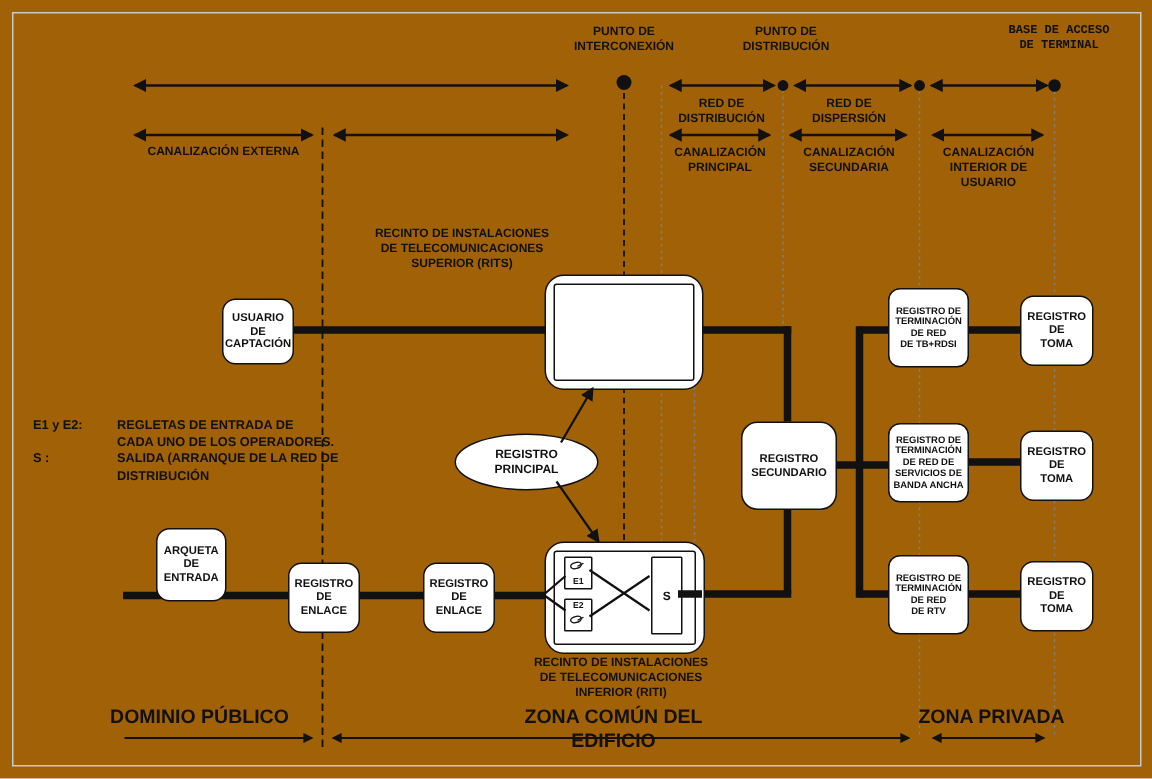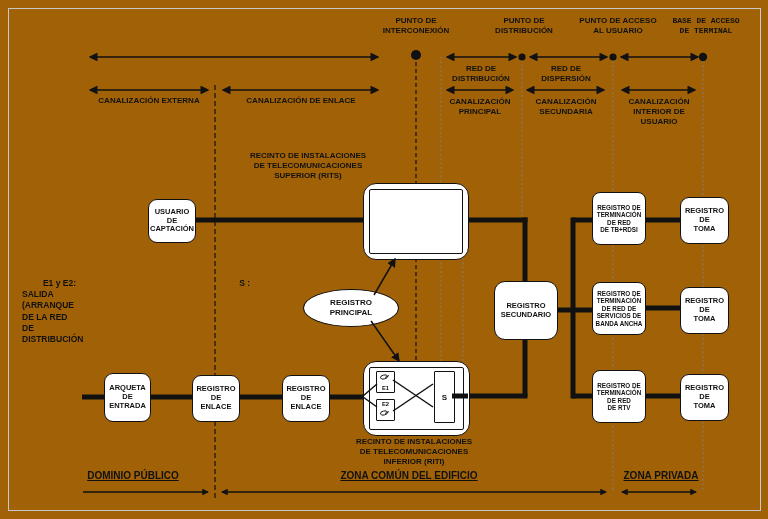--- a/index.html
+++ b/index.html
@@ -5,37 +5,37 @@
   html,body{margin:0;padding:0;background:#fff;}
   #stage{position:relative;width:768px;height:519px;background:#a16207;overflow:hidden;
          font-family:"Liberation Sans",sans-serif;color:#111;padding-left:23px;}
   #frame{position:absolute;left:8px;top:8px;width:751px;height:501px;border:1px solid #c8c8c8;}
   svg.layer{position:absolute;left:0;top:0;width:768px;height:519px;pointer-events:none;}
   #svg-bottom{z-index:1;}
   #svg-top{z-index:6;}
   .lbl{position:absolute;z-index:3;font-weight:bold;text-align:center;white-space:pre-line;
        line-height:1.25;color:#111;}
   .f8{font-size:8px;}
-  .f85{font-size:10px;text-decoration:underline;}
+  .f85{font-size:13px;}
   .node{position:absolute;z-index:4;background:#fff;border:1.5px solid #111;border-radius:9px;
         display:flex;align-items:center;justify-content:center;text-align:center;
         font-weight:bold;white-space:pre-line;line-height:1.18;font-size:7.5px;color:#111;}
   .node.small{font-size:6.3px;border-radius:8px;}
   .recinto{position:absolute;z-index:4;background:#fff;border:1.8px solid #111;border-radius:13px;}
   .recinto .inner{position:absolute;left:5px;top:5px;right:5px;bottom:5px;border:1.4px solid #111;
                   border-radius:2px;background:#fff;}
   .mini{position:absolute;z-index:5;background:#fff;border:1.2px solid #111;border-radius:1px;
         font-weight:bold;font-size:5.8px;text-align:center;color:#111;}
   .ellipse{position:absolute;z-index:4;background:#fff;border:1.4px solid #111;border-radius:50%;
            display:flex;align-items:center;justify-content:center;text-align:center;
            font-weight:bold;font-size:8px;line-height:1.25;white-space:pre-line;color:#111;}
   #legend{position:absolute;left:22px;top:278px;z-index:3;display:grid;
           grid-template-columns:54px 172px;column-gap:2px;font-size:8.5px;font-weight:bold;
           line-height:1.32;color:#111;}
-  #legend .term{text-align:right;white-space:pre-line;}
+  #legend .term{white-space:pre-line;}
   #legend .txt{text-align:left;white-space:pre-line;}
 </style>
 </head>
 <body>
 
 <div id="stage">
   <div id="frame"></div>
 
   <svg id="svg-bottom" class="layer" viewBox="0 0 768 519" xmlns="http://www.w3.org/2000/svg">
     <defs>
@@ -89,32 +89,29 @@
       <path d="M573,220 H592 M644,220 H680"></path>
       <path d="M556,310 H592 M644,308 H680"></path>
       <path d="M573,396 H592 M644,396 H680"></path>
     </g>
   </svg>
 
   <div class="lbl f8" style="left:366px;top:16px;width:100px;">PUNTO DE
 INTERCONEXIÓN</div>
   <div class="lbl f8" style="left:474px;top:16px;width:100px;">PUNTO DE
 DISTRIBUCIÓN</div>
-  <div class="lbl f8" style="left:563px;top:16px;width:110px;">PUNTO DE ACCESO
-AL USUARIO</div>
   <div class="lbl f8" style="left:651px;top:16px;width:110px;font-family:Liberation Mono, monospace;">BASE DE ACCESO
 DE TERMINAL</div>
 
   <div class="lbl f8" style="left:431px;top:64px;width:100px;">RED DE
 DISTRIBUCIÓN</div>
   <div class="lbl f8" style="left:516px;top:64px;width:100px;">RED DE
 DISPERSIÓN</div>
 
   <div class="lbl f8" style="left:79px;top:96px;width:140px;text-align:center;">CANALIZACIÓN EXTERNA</div>
-  <div class="lbl f8" style="left:221px;top:96px;width:160px;">CANALIZACIÓN DE ENLACE</div>
   <div class="lbl f8" style="left:430px;top:97px;width:100px;">CANALIZACIÓN
 PRINCIPAL</div>
   <div class="lbl f8" style="left:516px;top:97px;width:100px;">CANALIZACIÓN
 SECUNDARIA</div>
   <div class="lbl f8" style="left:609px;top:97px;width:100px;">CANALIZACIÓN
 INTERIOR DE
 USUARIO</div>
 
   <div class="node" style="left:148px;top:199px;width:46px;height:42px;">USUARIO
 DE
@@ -150,21 +147,21 @@
   <div class="node" style="left:680px;top:197px;width:47px;height:45px;">REGISTRO
 DE
 TOMA</div>
   <div class="node" style="left:680px;top:287px;width:47px;height:45px;">REGISTRO
 DE
 TOMA</div>
   <div class="node" style="left:680px;top:374px;width:47px;height:45px;">REGISTRO
 DE
 TOMA</div>
 
-  <div class="node" style="left:104px;top:373px;width:45px;height:47px;">ARQUETA
+  <div class="node" style="left:104px;top:352px;width:45px;height:47px;">ARQUETA
 DE
 ENTRADA</div>
   <div class="node" style="left:192px;top:375px;width:46px;height:45px;">REGISTRO
 DE
 ENLACE</div>
   <div class="node" style="left:282px;top:375px;width:46px;height:45px;">REGISTRO
 DE
 ENLACE</div>
 
   <div class="recinto" style="left:363px;top:361px;width:105px;height:73px;">
@@ -176,20 +173,22 @@
   <div class="mini" style="left:376px;top:399px;width:17px;height:20px;">
       <span style="position:absolute;left:0;right:0;top:1px;">E2</span>
     </div>
   <div class="mini" style="left:434px;top:371px;width:19px;height:50px;display:flex;align-items:center;justify-content:center;font-size:8px;">S</div>
   <div class="lbl f8" style="left:343px;top:437px;width:142px;">RECINTO DE INSTALACIONES
 DE TELECOMUNICACIONES
 INFERIOR (RITI)</div>
 
   <div id="legend">
     <div class="term">E1 y E2:</div>
+    <div class="txt">REGLETAS DE ENTRADA DE
+CADA UNO DE LOS OPERADORES.</div>
     <div class="term">S :</div>
     <div class="txt">SALIDA (ARRANQUE DE LA RED DE
 DISTRIBUCIÓN</div>
   </div>
 
   <div class="lbl f85" style="left:73px;top:470px;width:120px;">DOMINIO PÚBLICO</div>
   <div class="lbl f85" style="left:329px;top:470px;width:160px;">ZONA COMÚN DEL EDIFICIO</div>
   <div class="lbl f85" style="left:601px;top:470px;width:120px;">ZONA PRIVADA</div>
 
   <svg id="svg-top" class="layer" viewBox="0 0 768 519" xmlns="http://www.w3.org/2000/svg">

